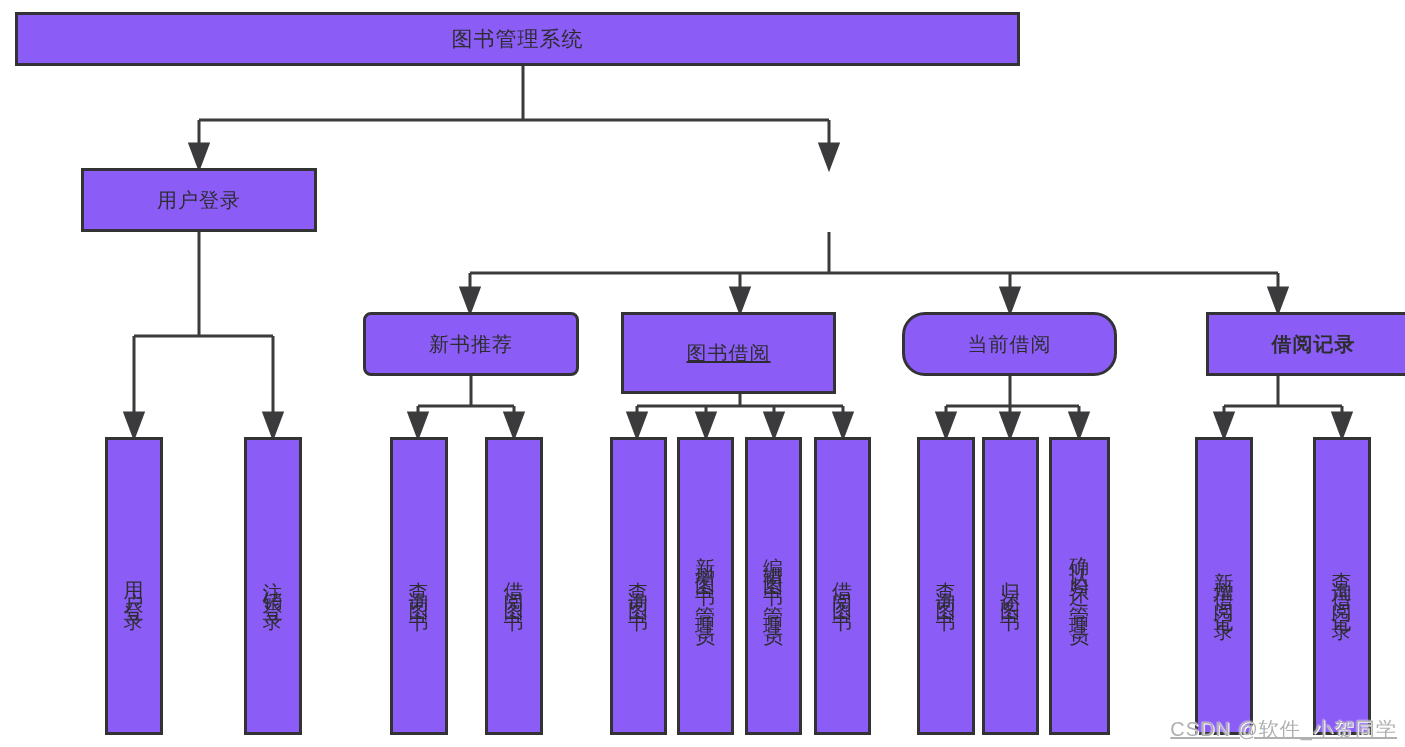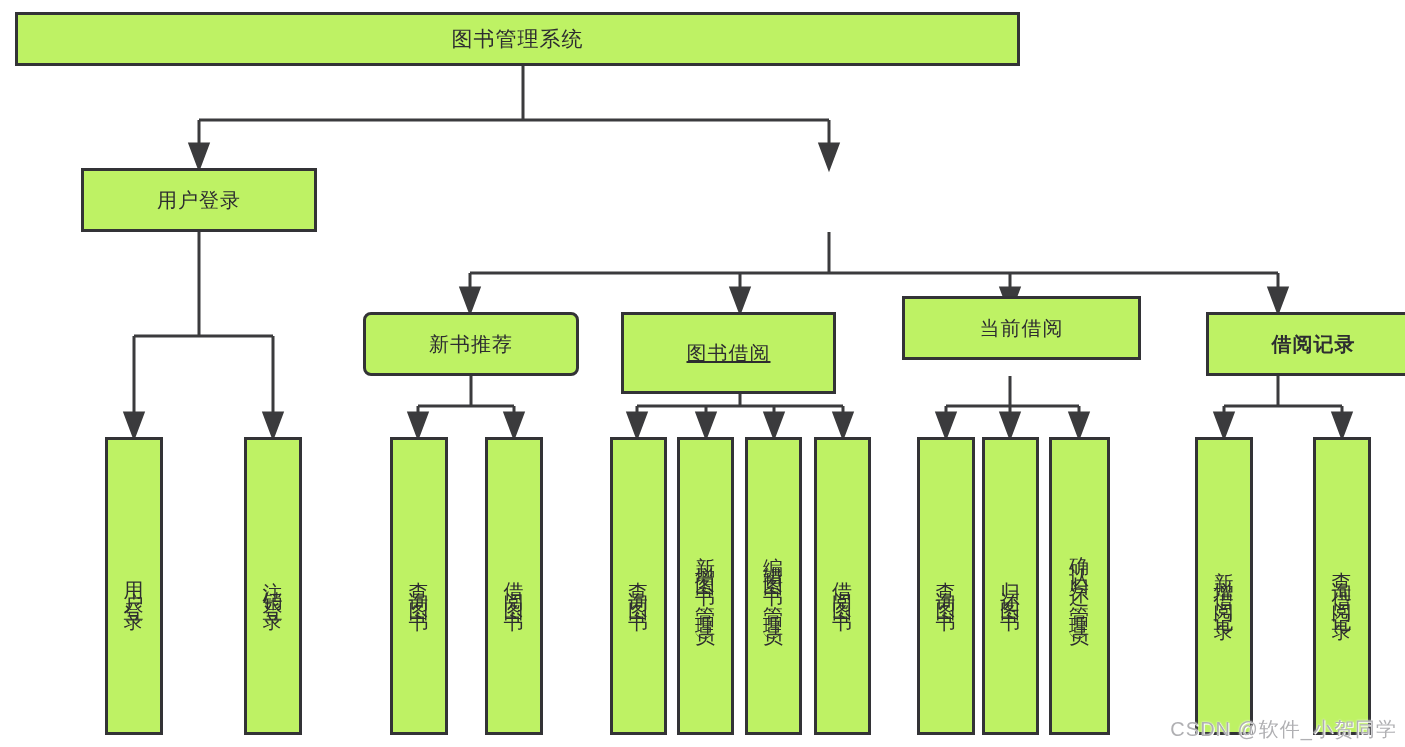--- a/index.html
+++ b/index.html
@@ -17,21 +17,21 @@
   }
   .wires {
     position: absolute;
     left: 0; top: 0;
     width: 1405px;
     height: 747px;
     z-index: 1;
   }
   .box {
     position: absolute;
-    background: #bef264;
+    background: #8b5cf6;
     border: 3px solid #333336;
     box-sizing: border-box;
     display: flex;
     align-items: center;
     justify-content: center;
     color: #2d2d30;
     z-index: 2;
   }
   .hbox {
     font-size: 20px;
@@ -50,20 +50,21 @@
   .watermark {
     position: absolute;
     right: 8px;
     bottom: 4px;
     font-size: 20px;
     color: #b0b0b3;
     letter-spacing: 1px;
     z-index: 5;
     text-shadow: 0 0 2px #ffffff, 1px 1px 0 #ffffff;
     white-space: nowrap;
+    text-decoration: underline;
   }
 </style>
 </head>
 <body>
 
 <div class="canvas">
 
   <svg class="wires" viewBox="0 0 1405 747" fill="none" xmlns="http://www.w3.org/2000/svg">
     <g stroke="#3b3b3d" stroke-width="3" fill="#3b3b3d">
 
@@ -115,21 +116,21 @@
       </g>
     </g>
   </svg>
 
   <div class="box hbox root-box" style="left:15px; top:12px; width:1005px; height:54px;">图书管理系统</div>
 
   <div class="box hbox" style="left:81px; top:168px; width:236px; height:64px;">用户登录</div>
 
   <div class="box hbox" style="left:363px; top:312px; width:216px; height:64px;border-radius:8px;">新书推荐</div>
   <div class="box hbox" style="left:621px; top:312px; width:215px; height:82px;text-decoration:underline;">图书借阅</div>
-  <div class="box hbox" style="left:902px; top:296px; width:239px; height:64px;">当前借阅</div>
+  <div class="box hbox" style="left:902px; top:312px; width:215px; height:64px;border-radius:23px;">当前借阅</div>
   <div class="box hbox" style="left:1206px; top:312px; width:215px; height:64px;font-weight:bold;">借阅记录</div>
 
   <div class="box vbox" style="left:105px; top:437px; width:58px; height:298px;">用户登录</div>
   <div class="box vbox" style="left:244px; top:437px; width:58px; height:298px;">注销登录</div>
 
   <div class="box vbox" style="left:390px; top:437px; width:58px; height:298px;">查询图书</div>
   <div class="box vbox" style="left:485px; top:437px; width:58px; height:298px;">借阅图书</div>
 
   <div class="box vbox" style="left:610px; top:437px; width:57px; height:298px;">查询图书</div>
   <div class="box vbox" style="left:677px; top:437px; width:57px; height:298px;">新增图书（管理员）</div>

